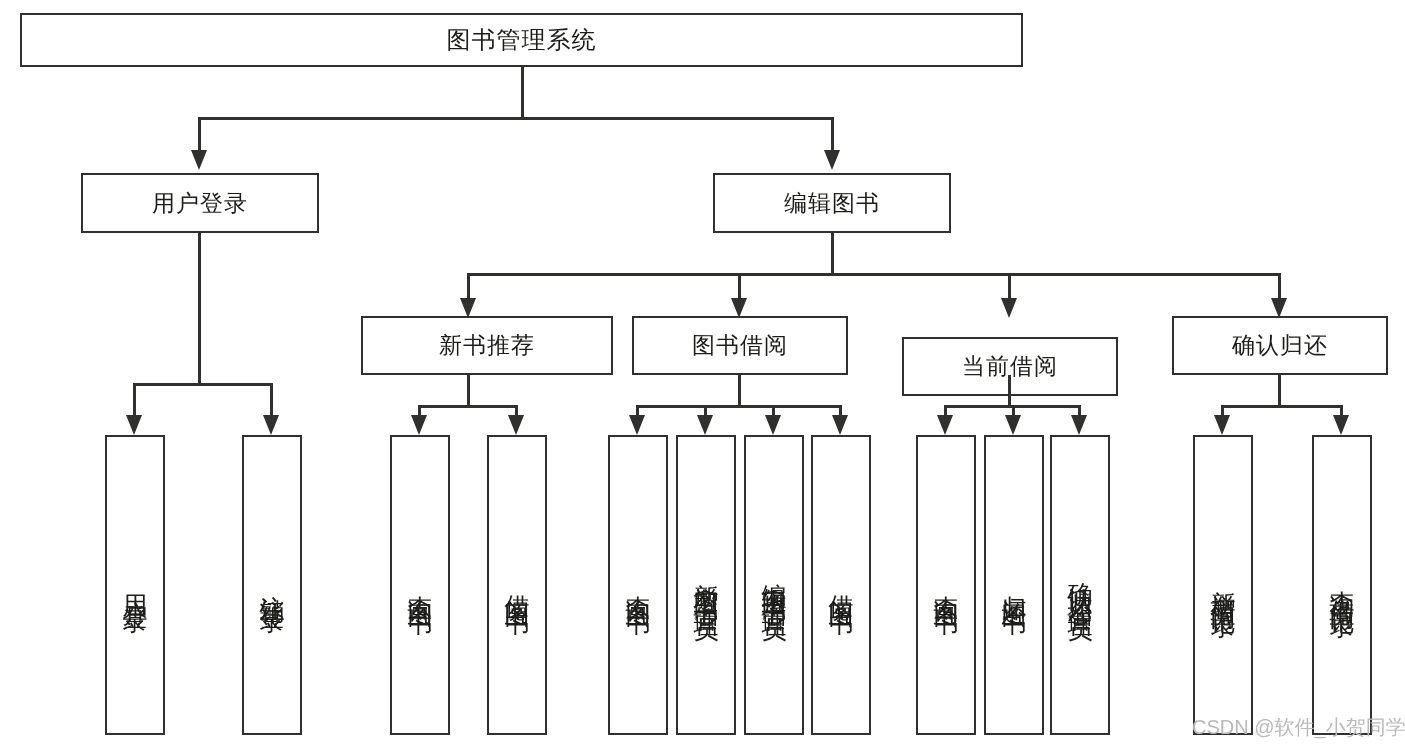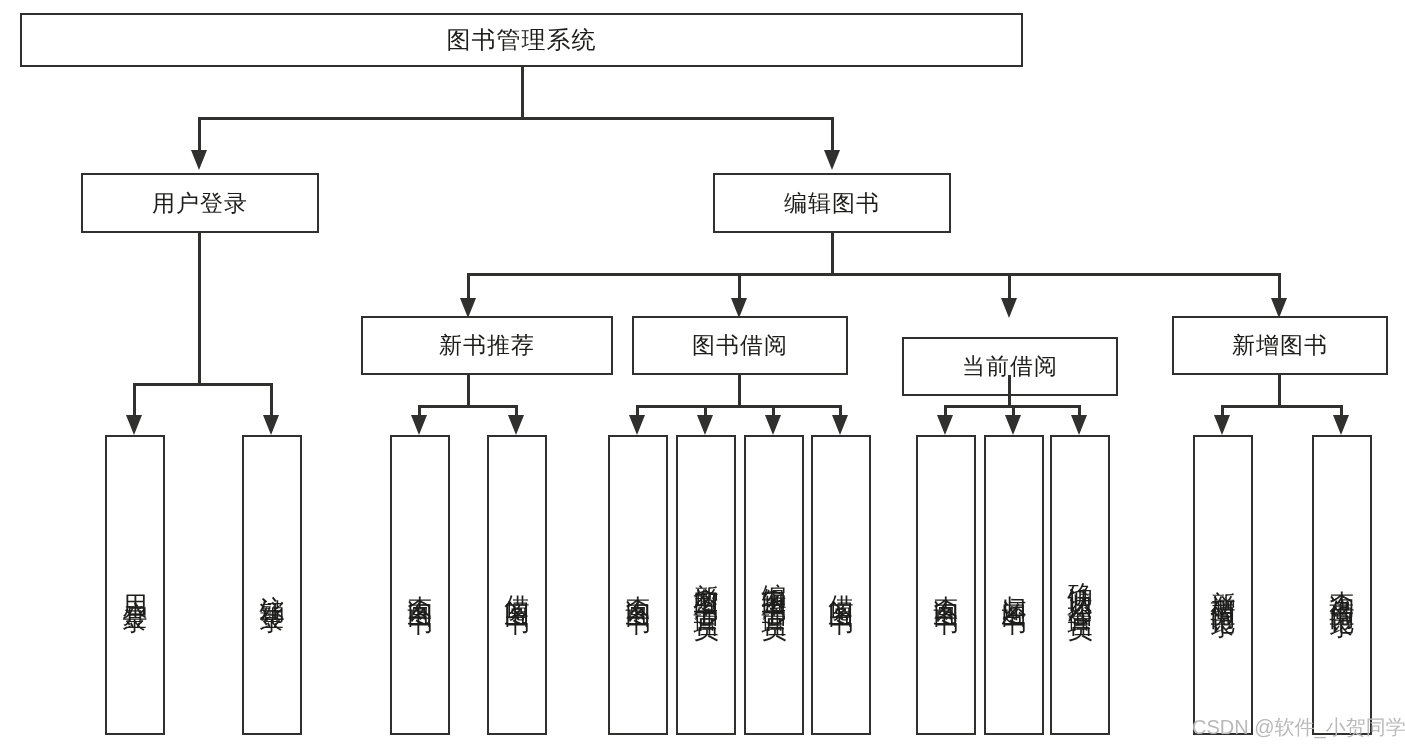--- a/index.html
+++ b/index.html
@@ -137,21 +137,21 @@
   <div class="node h" style="left:361px; top:316px; width:252px; height:59px;">
     <span class="label">新书推荐</span>
   </div>
   <div class="node h" style="left:632px; top:316px; width:216px; height:59px;">
     <span class="label">图书借阅</span>
   </div>
   <div class="node h" style="left:902px; top:316px; width:216px; height:59px;margin-top:21px;">
     <span class="label">当前借阅</span>
   </div>
   <div class="node h" style="left:1172px; top:316px; width:216px; height:59px;">
-    <span class="label">新增图书</span>
+    <span class="label">确认归还</span>
   </div>
 
   <div class="vline" style="left:467px; top:375px; width:3px; height:32px;"></div>
   <div class="hline" style="left:418px; top:405px; width:100px; height:3px;"></div>
   <div class="vline" style="left:418px; top:405px; width:3px; height:14px;"></div>
   <div class="arrow" style="left:411px; top:415px;"></div>
   <div class="vline" style="left:515px; top:405px; width:3px; height:14px;"></div>
   <div class="arrow" style="left:508px; top:415px;"></div>
 
   <div class="vline" style="left:738px; top:375px; width:3px; height:32px;"></div>

